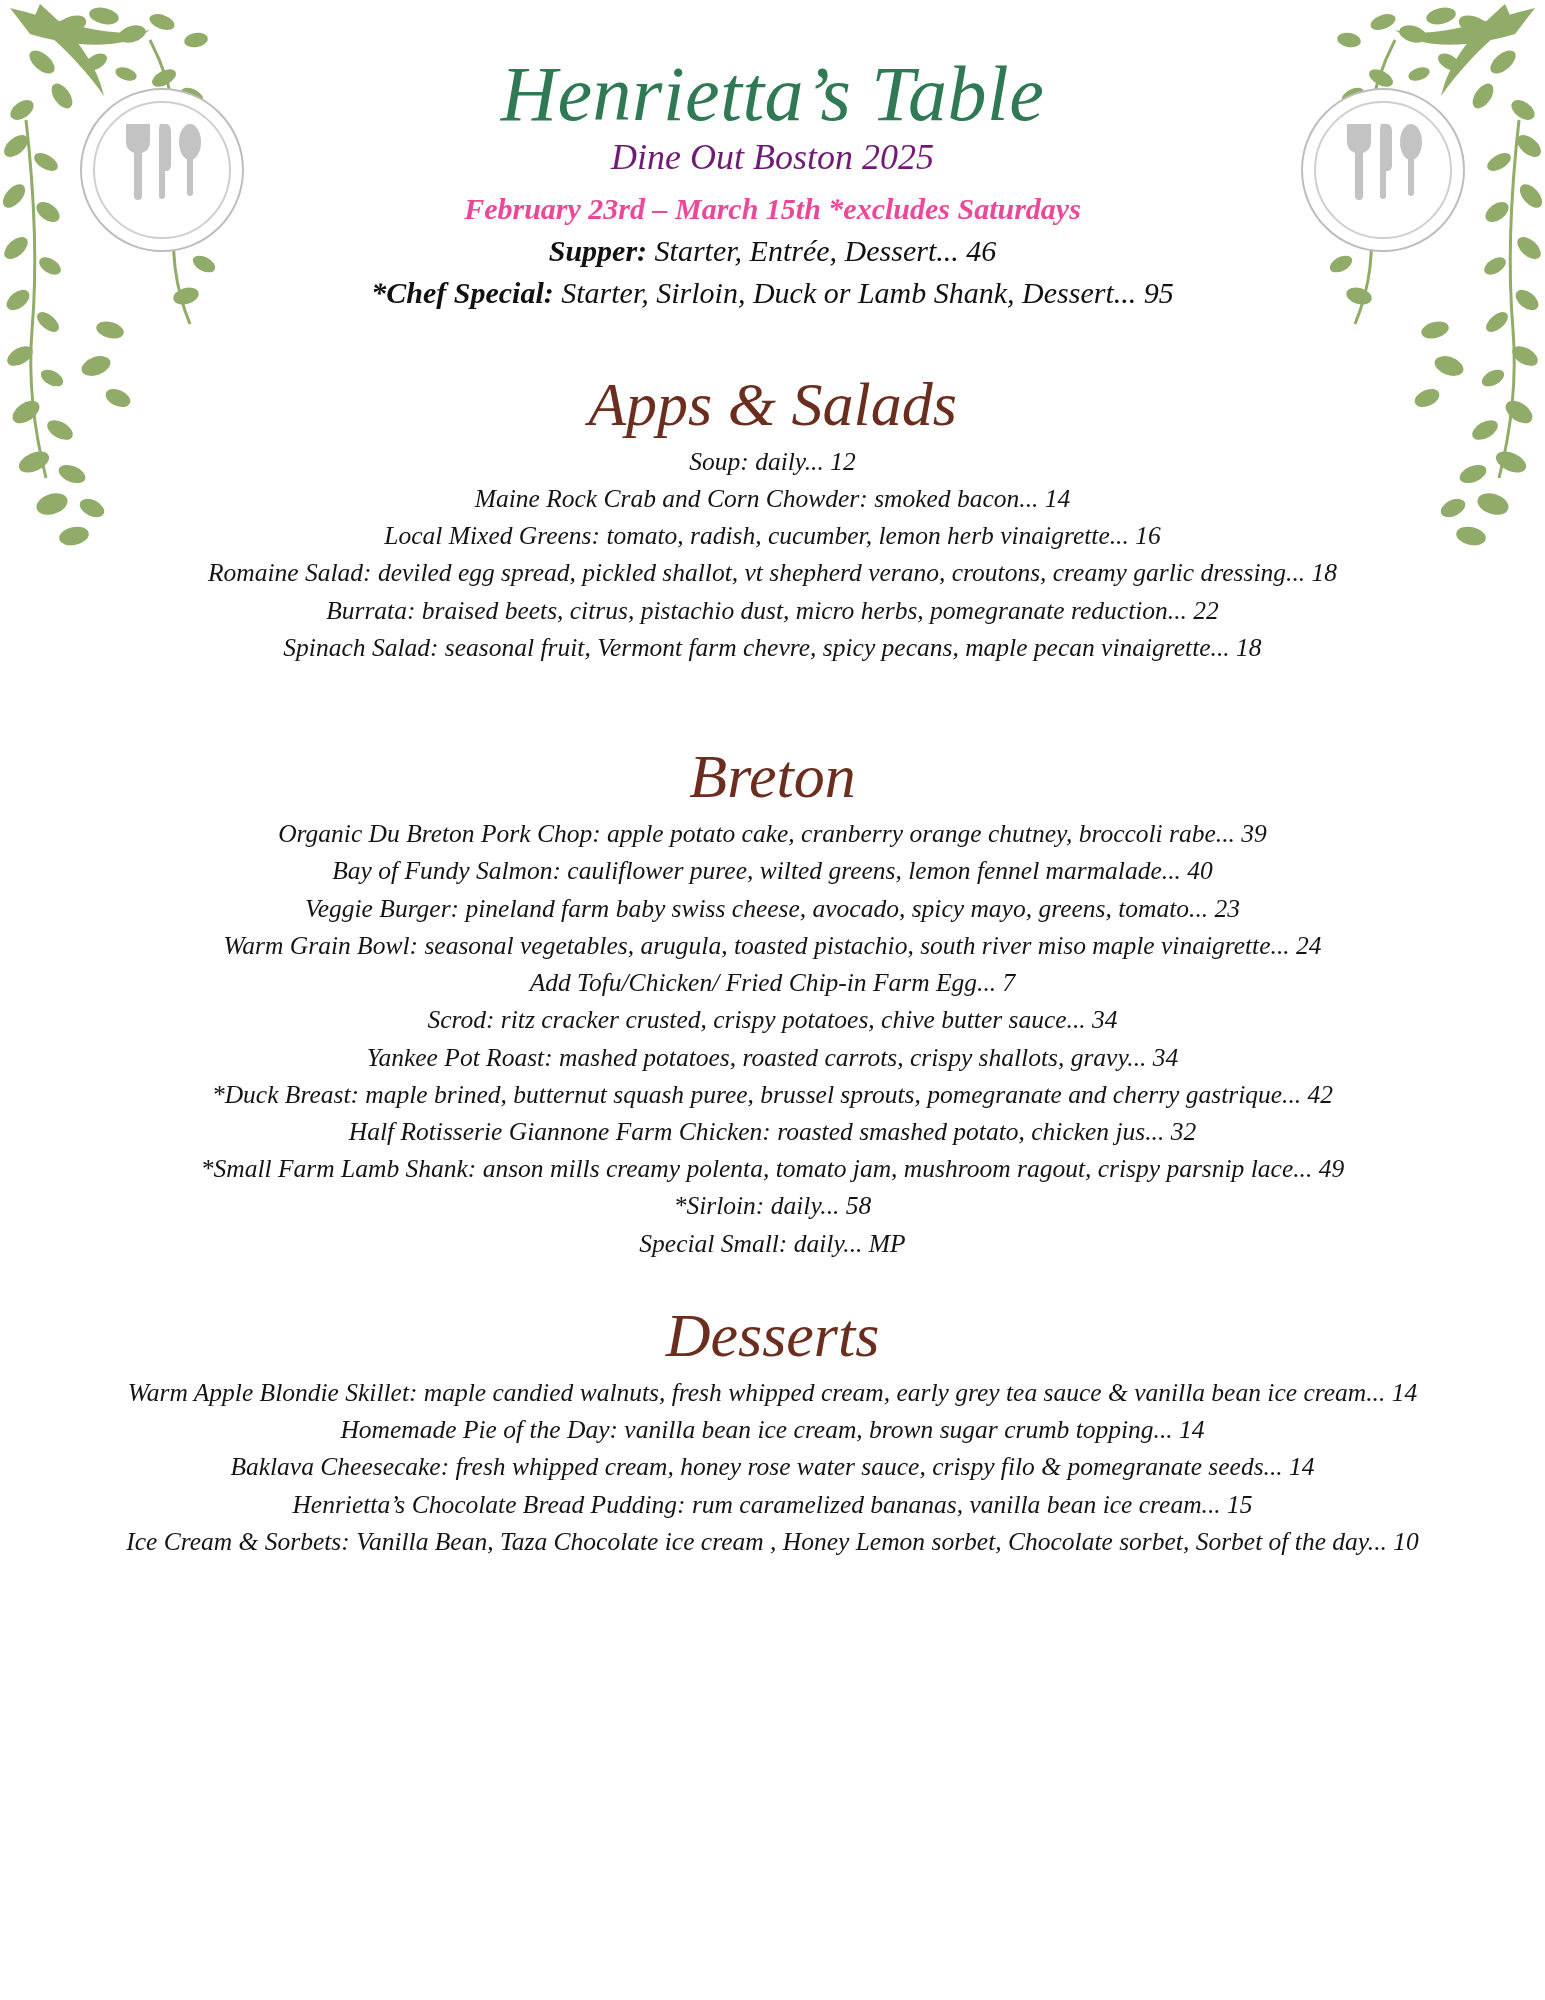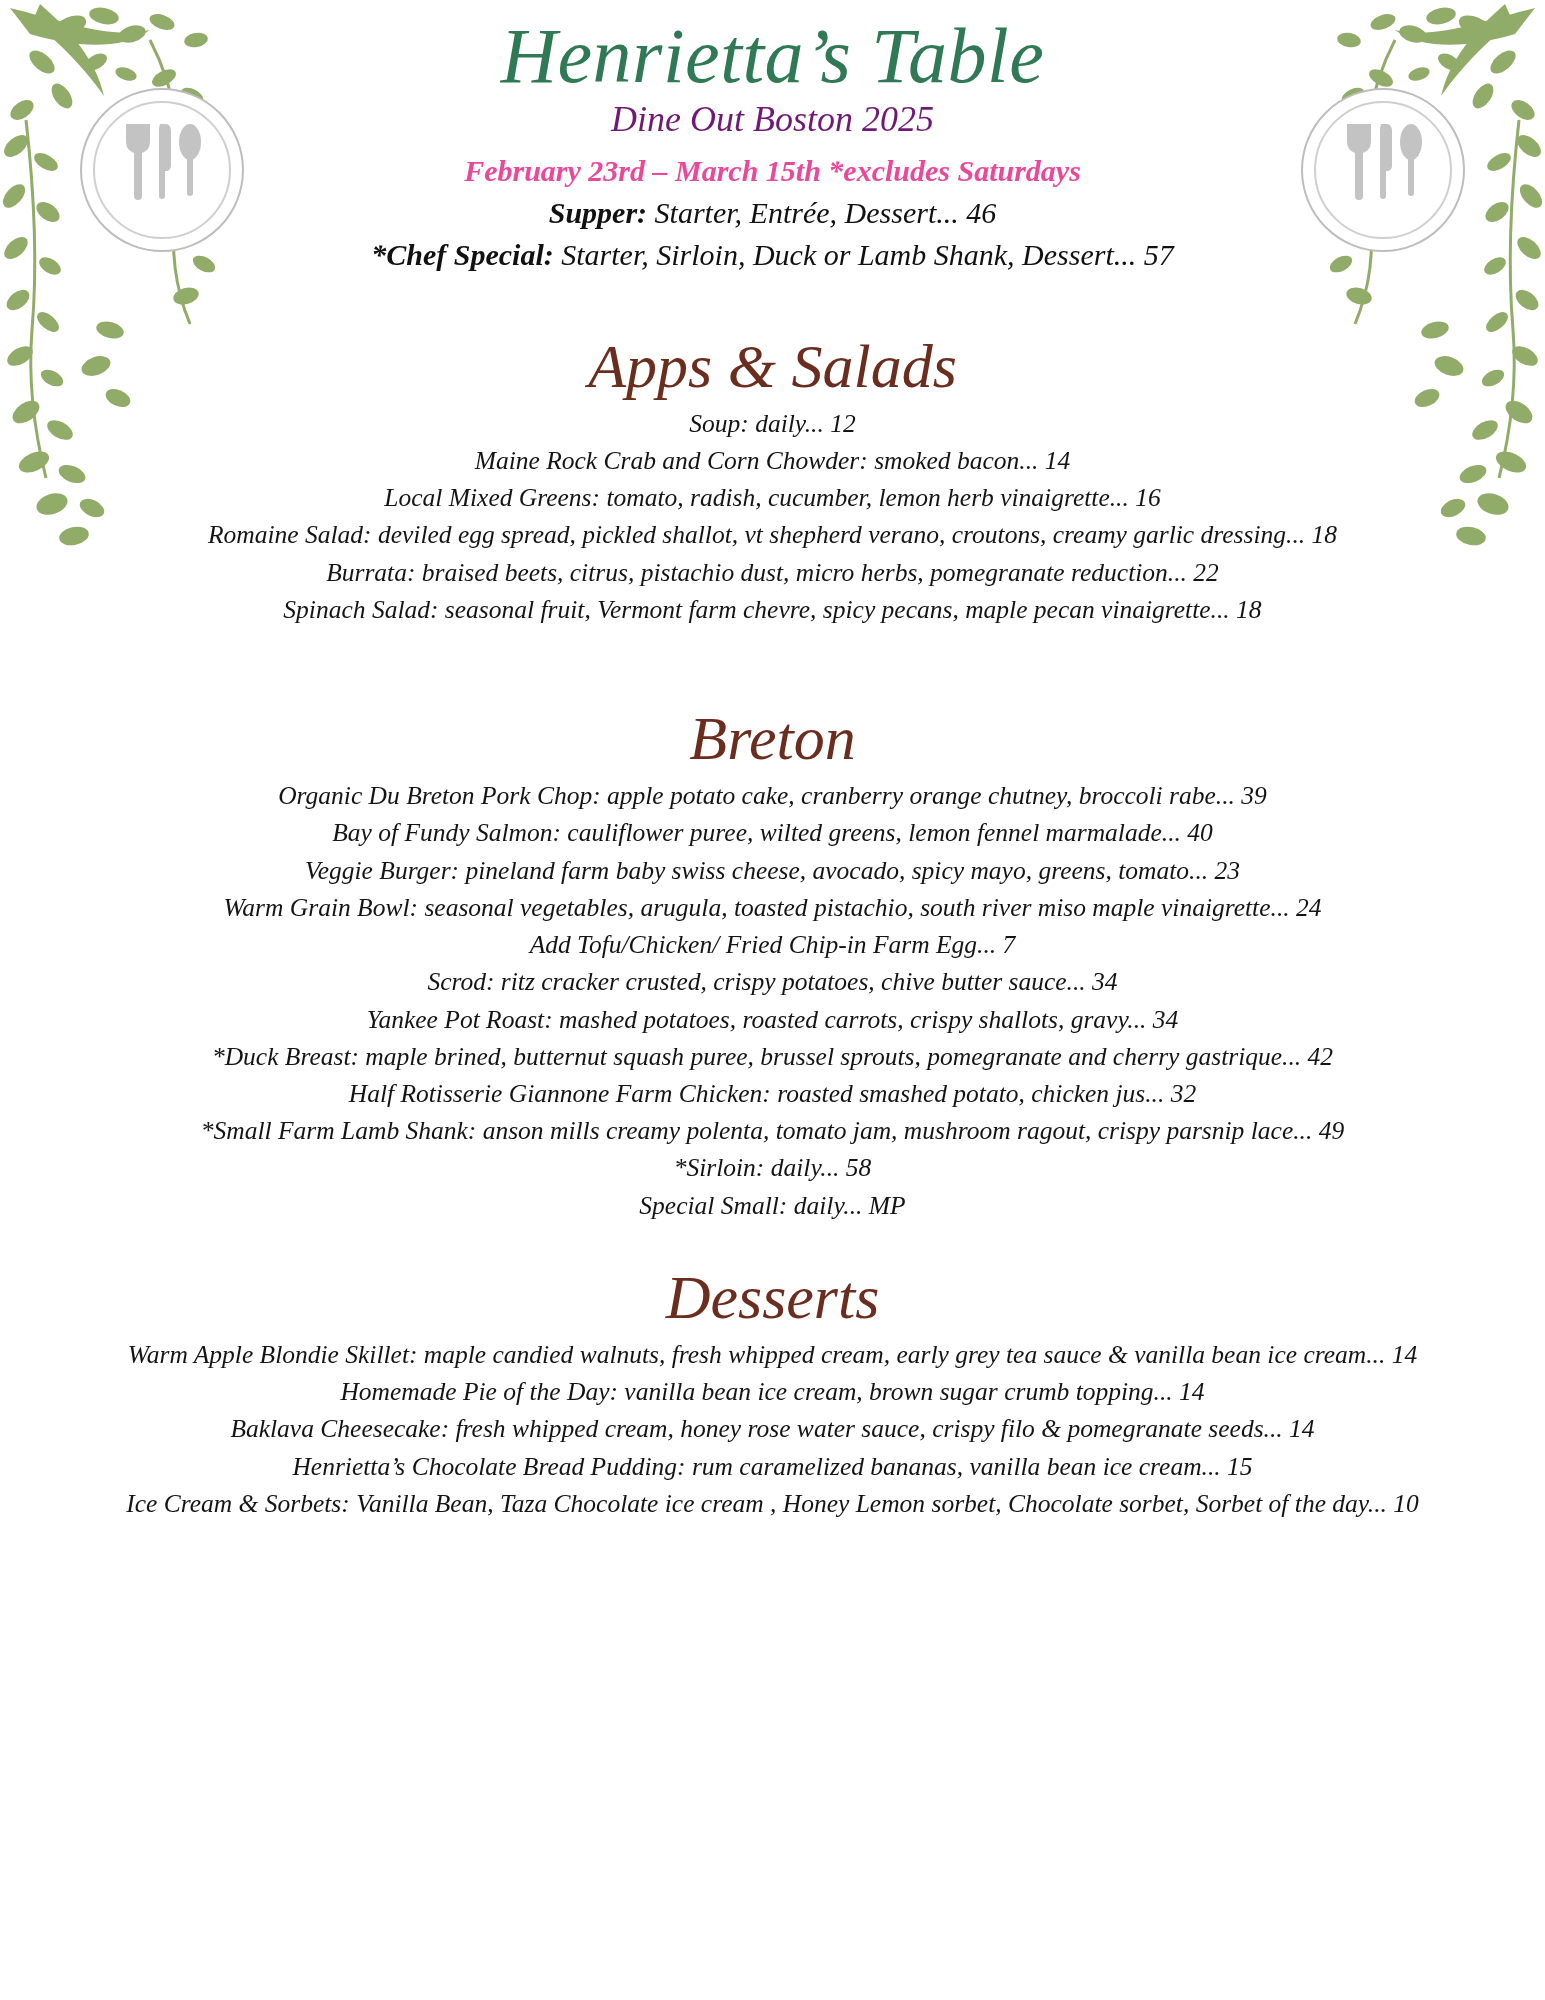--- a/index.html
+++ b/index.html
@@ -48,21 +48,21 @@
     position: absolute;
     left: 0; top: 0;
     width: 160px;
     height: 160px;
   }
 
   
   .sheet {
     position: relative;
     z-index: 3;
-    padding-top: 16px;
+    padding-top: 54px;
     text-align: center;
   }
   .restaurant-name {
     font-size: 78px;
     line-height: 1.02;
     font-style: italic;
     color: #2f7a54;
     letter-spacing: 0.5px;
     margin: 0;
     font-weight: normal;
@@ -246,21 +246,21 @@
 
   <div class="dates">February 23rd – March 15th *excludes Saturdays</div>
 
   <div class="price-line">
     <span class="lead">Supper:</span>
     <span>Starter, Entrée, Dessert... 46</span>
   </div>
 
   <div class="price-line">
     <span class="lead">*Chef Special:</span>
-    <span>Starter, Sirloin, Duck or Lamb Shank, Dessert... 57</span>
+    <span>Starter, Sirloin, Duck or Lamb Shank, Dessert... 95</span>
   </div>
 
   <div class="section section-apps">
     <h3 class="section-title">Apps &amp; Salads</h3>
     <div class="items">
       <div class="item">Soup: daily... 12</div>
       <div class="item">Maine Rock Crab and Corn Chowder: smoked bacon... 14</div>
       <div class="item">Local Mixed Greens: tomato, radish, cucumber, lemon herb vinaigrette... 16</div>
       <div class="item">Romaine Salad: deviled egg spread, pickled shallot, vt shepherd verano, croutons, creamy garlic dressing... 18</div>
       <div class="item">Burrata: braised beets, citrus, pistachio dust, micro herbs, pomegranate reduction... 22</div>

